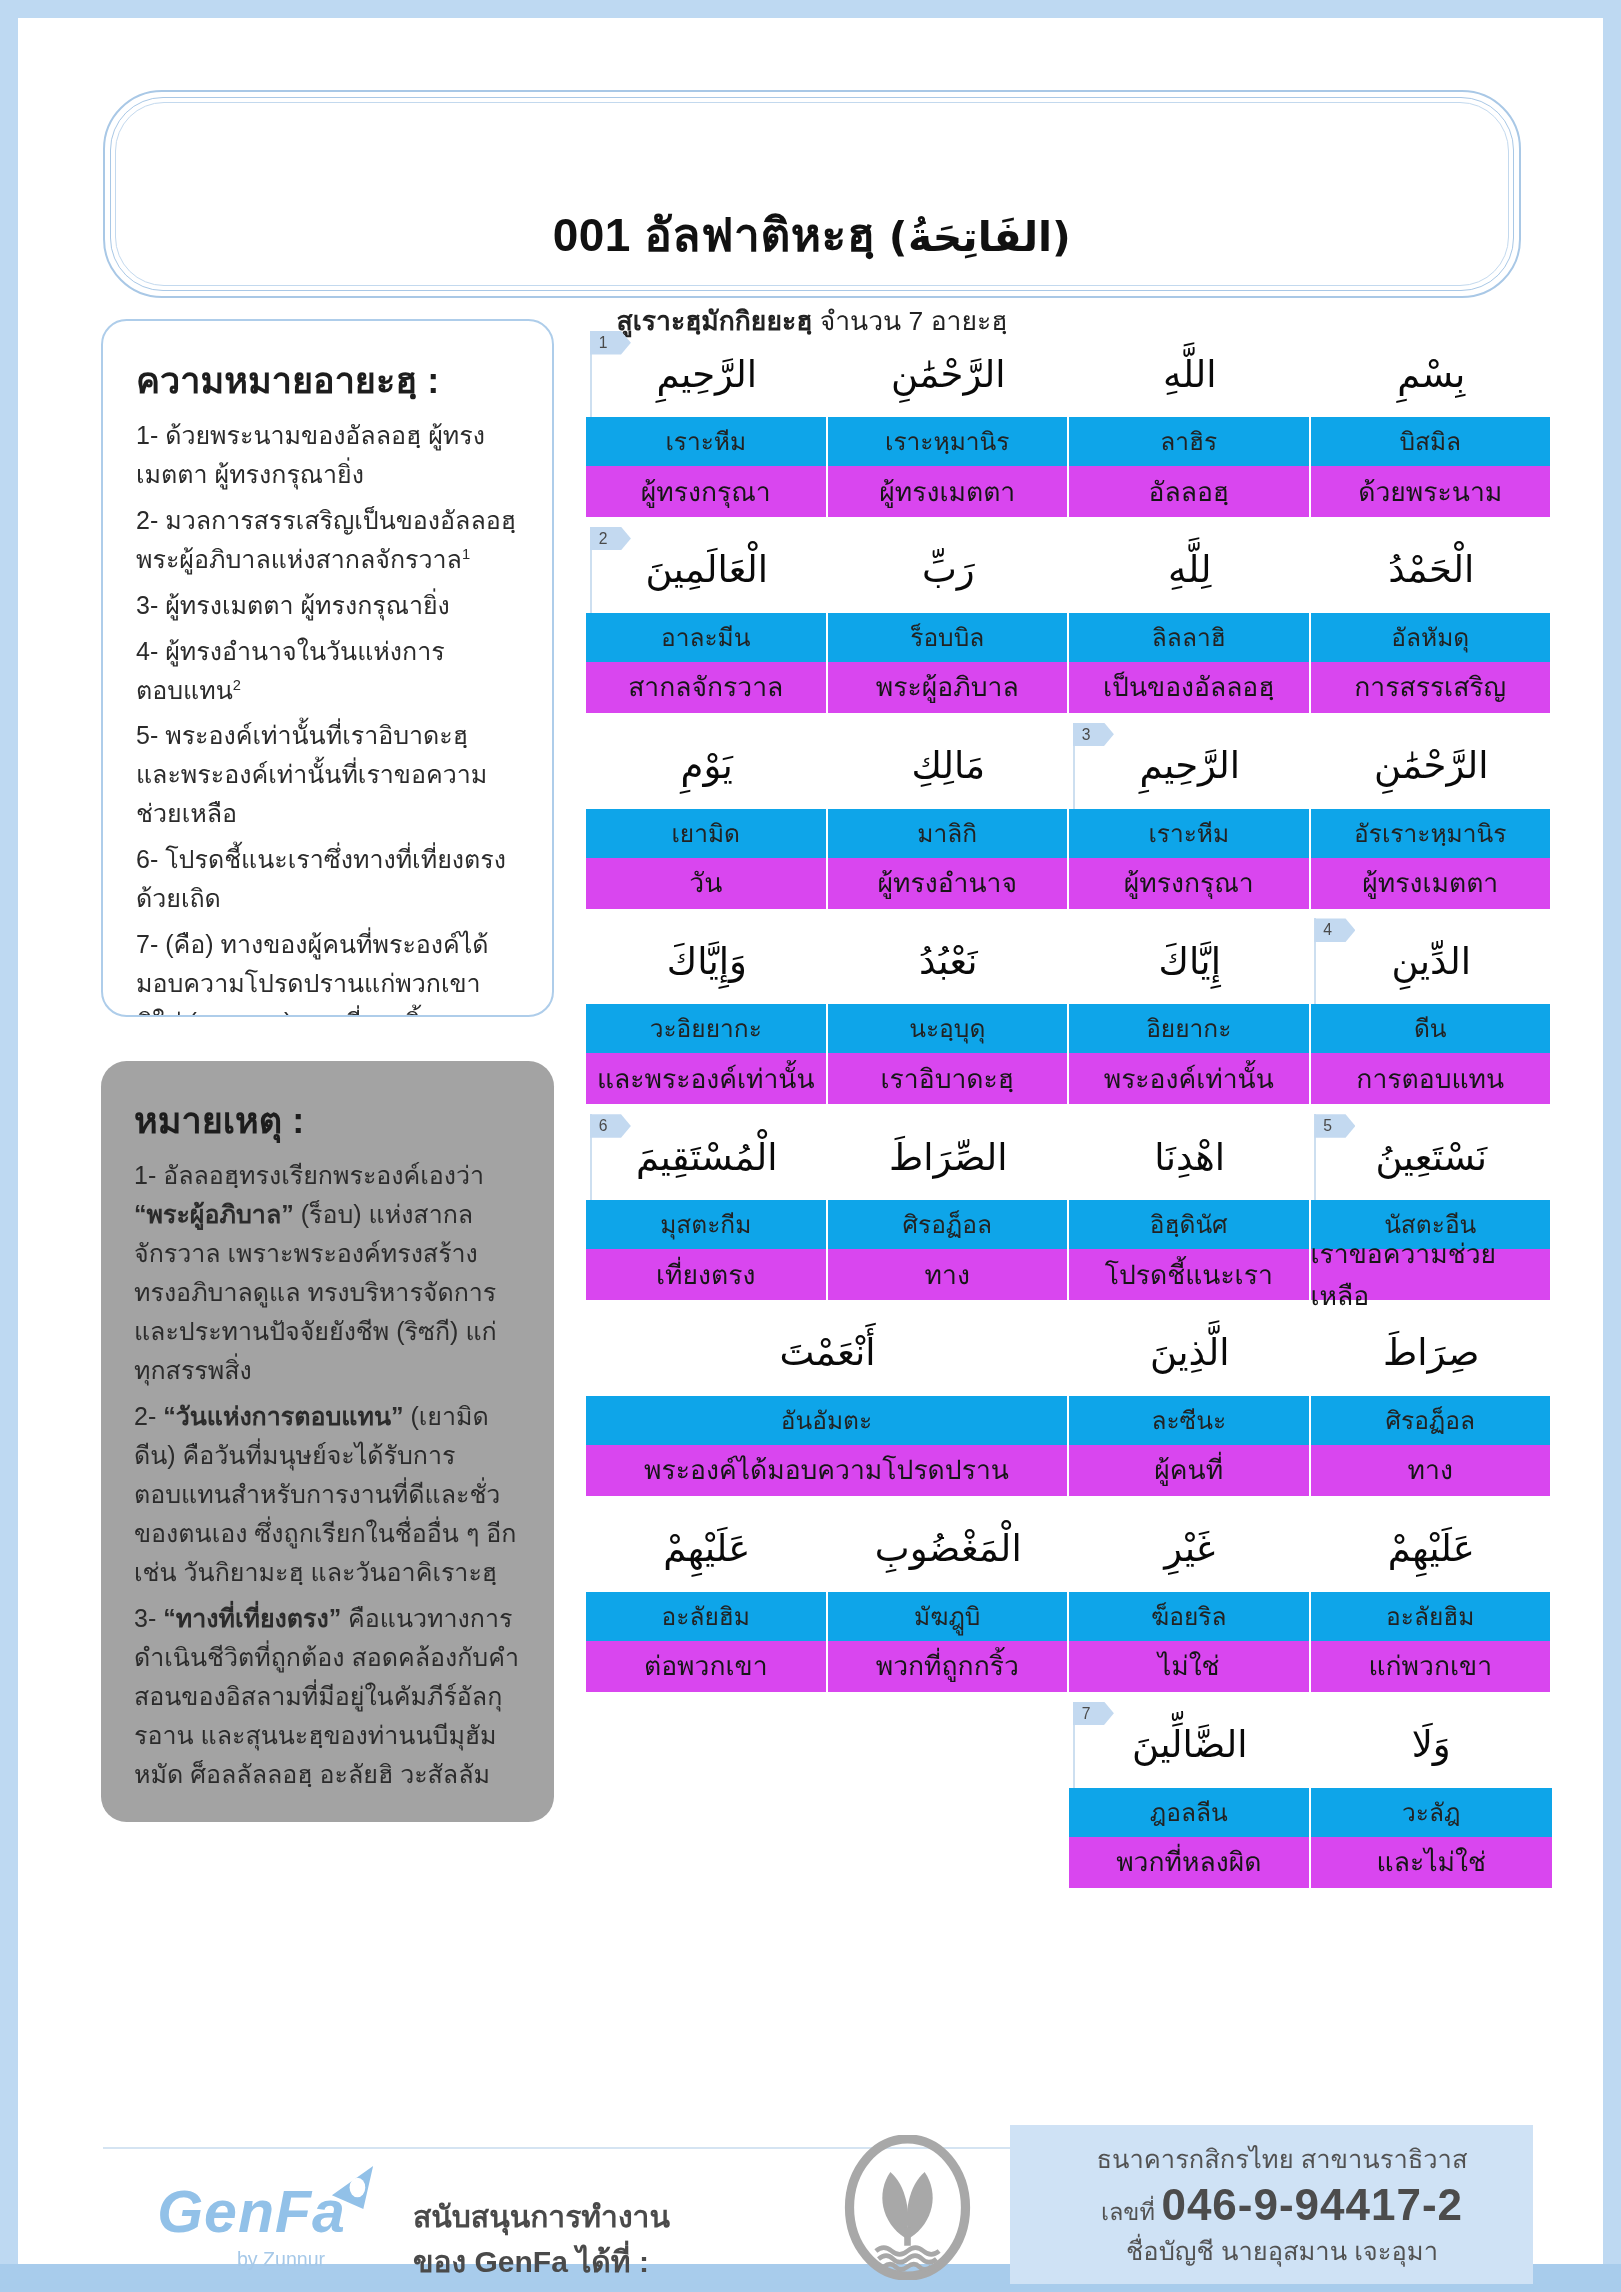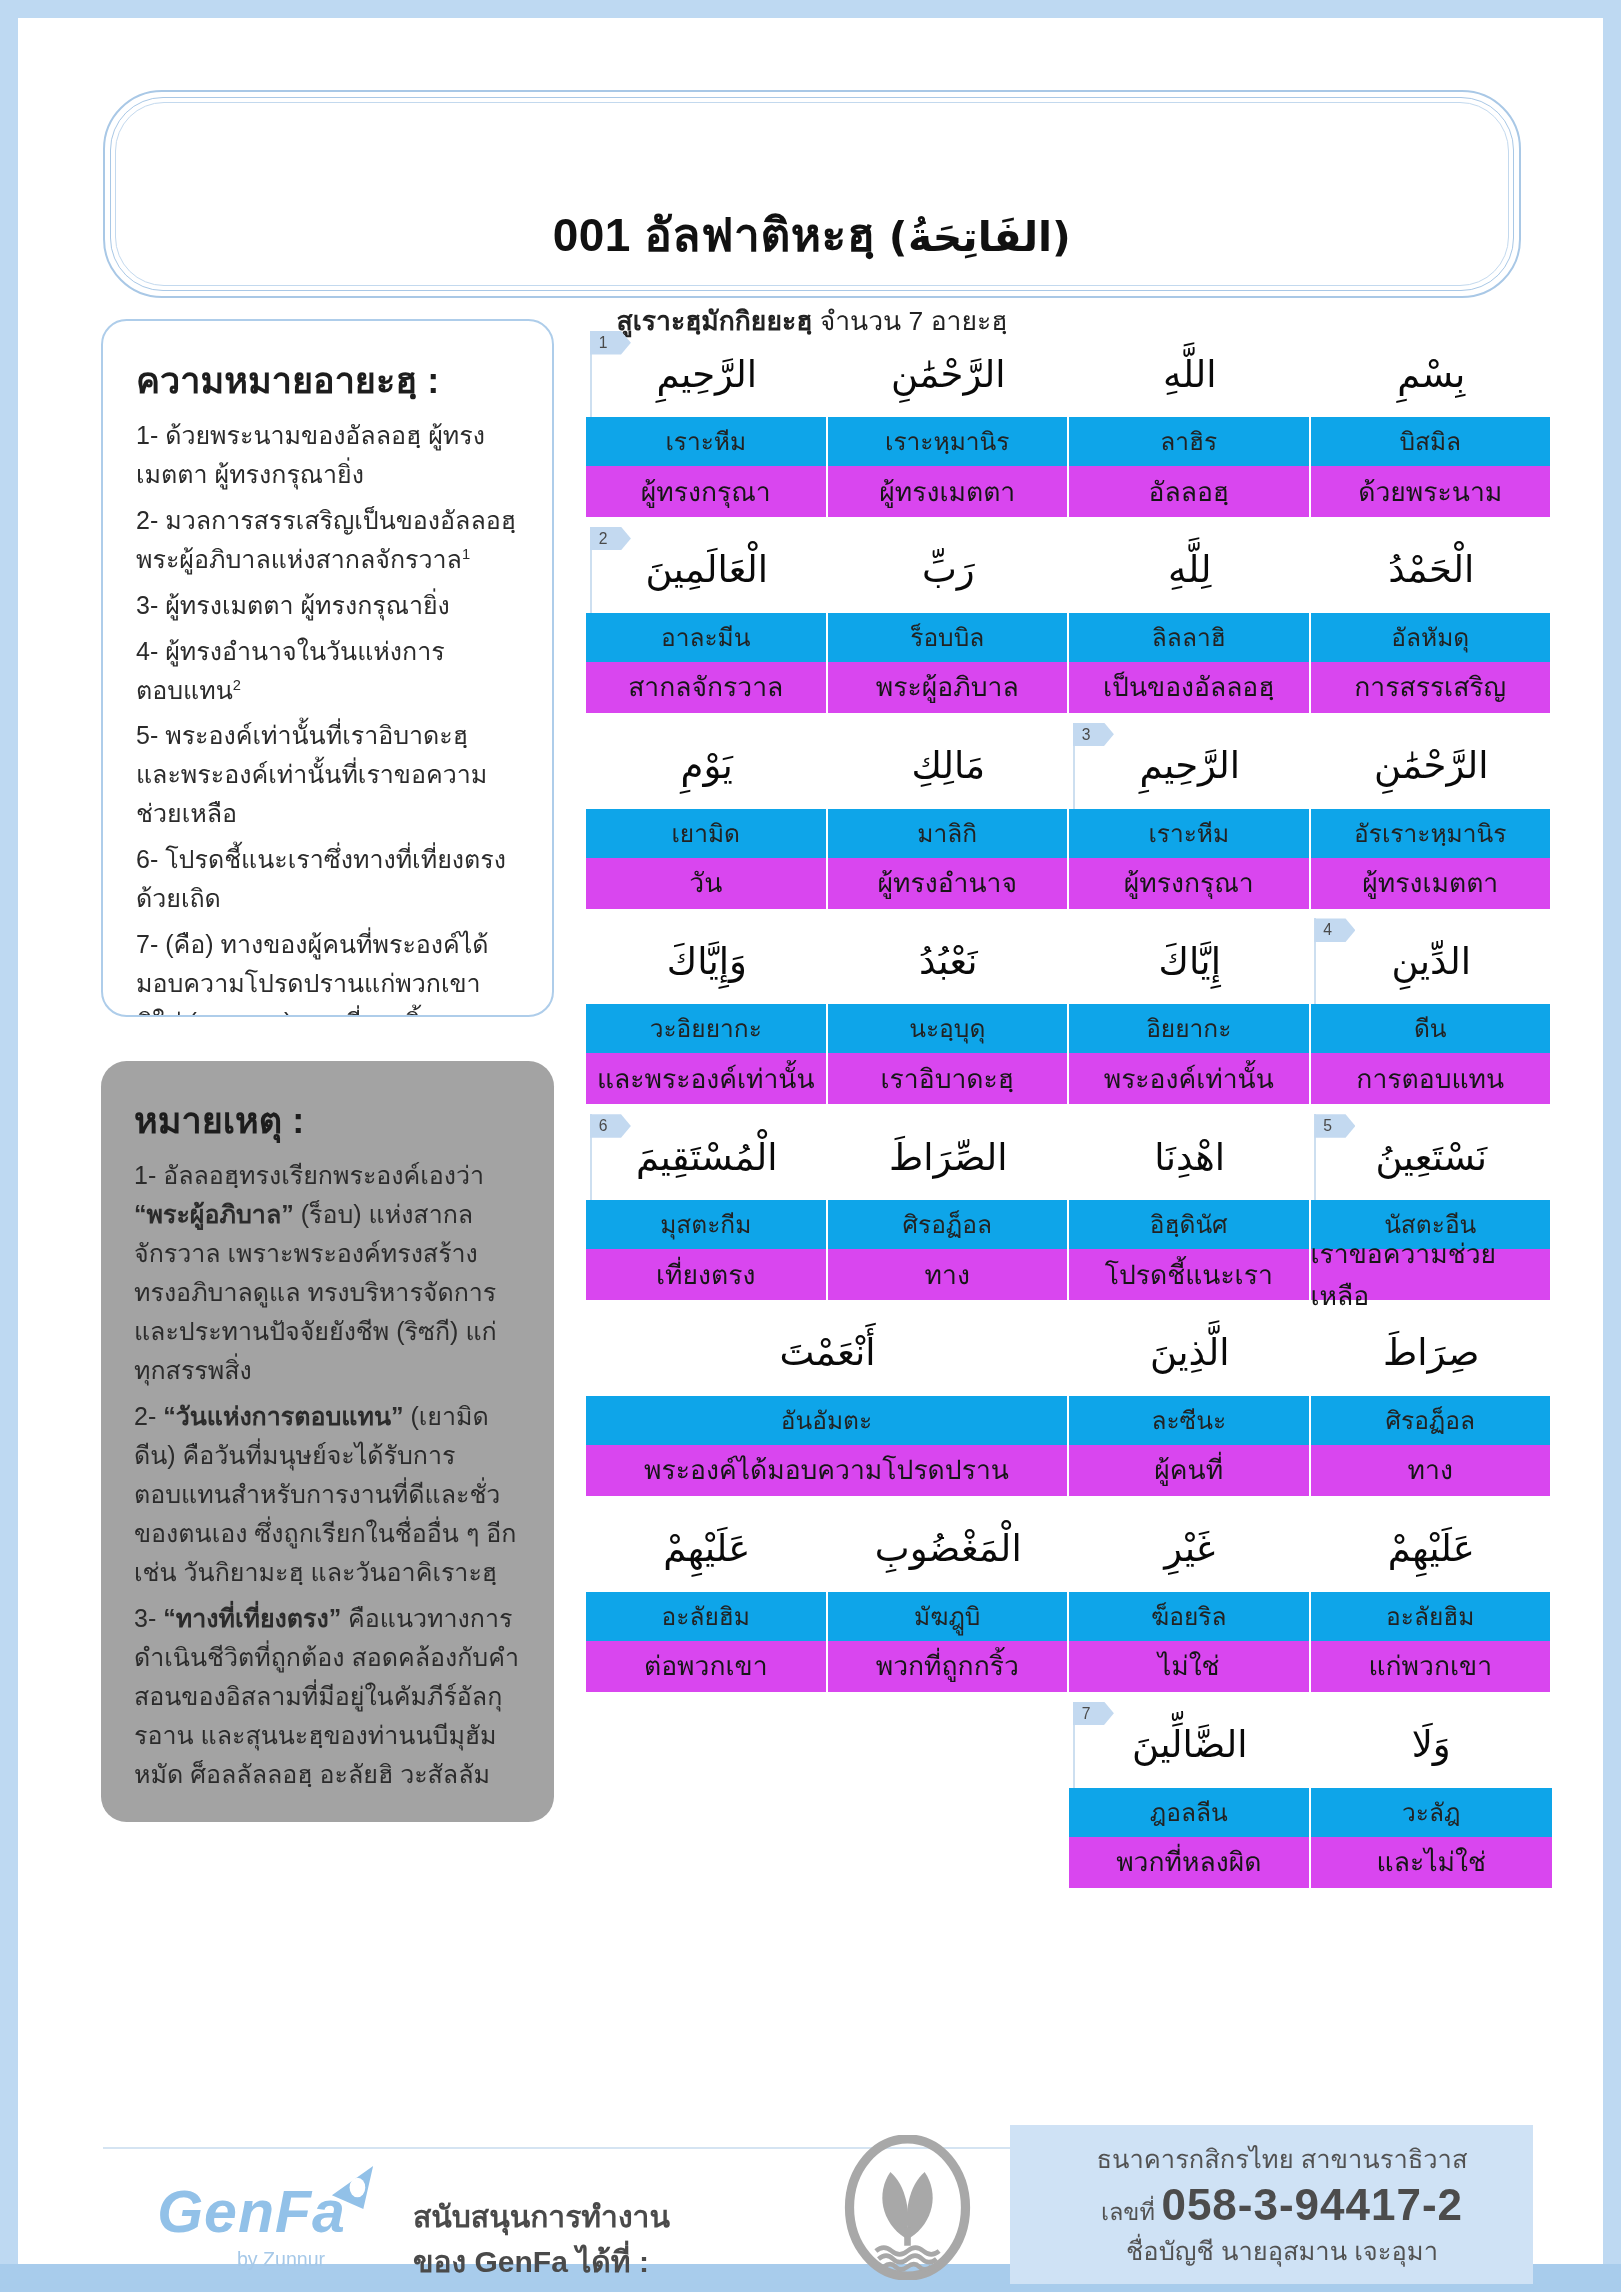--- a/index.html
+++ b/index.html
@@ -299,17 +299,17 @@
   <path d="M52 78 C70 66 74 44 63 28 C51 38 47 60 51 76 Z" fill="#a8a8a8"></path>
   <rect x="47.5" y="70" width="5" height="14" fill="#a8a8a8"></rect>
   <path d="M26 88 q6 -5 12 0 t12 0 t12 0 t12 0" fill="none" stroke="#a8a8a8" stroke-width="3.5"></path>
   <path d="M28 94 q6 -5 11 0 t11 0 t11 0 t11 0" fill="none" stroke="#a8a8a8" stroke-width="3.5"></path>
   <path d="M32 100 q5 -4 9 0 t9 0 t9 0 t9 0" fill="none" stroke="#a8a8a8" stroke-width="3.5"></path>
 </svg>
 
 <div id="bank-box">
   <div class="l1">ธนาคารกสิกรไทย สาขานราธิวาส</div>
   <div class="l2">
-    <span>เลขที่ </span><span class="num">058-3-94417-2</span>
+    <span>เลขที่ </span><span class="num">046-9-94417-2</span>
   </div>
   <div class="l3">ชื่อบัญชี นายอุสมาน เจะอุมา</div>
 </div>
 
 
 </body></html>

